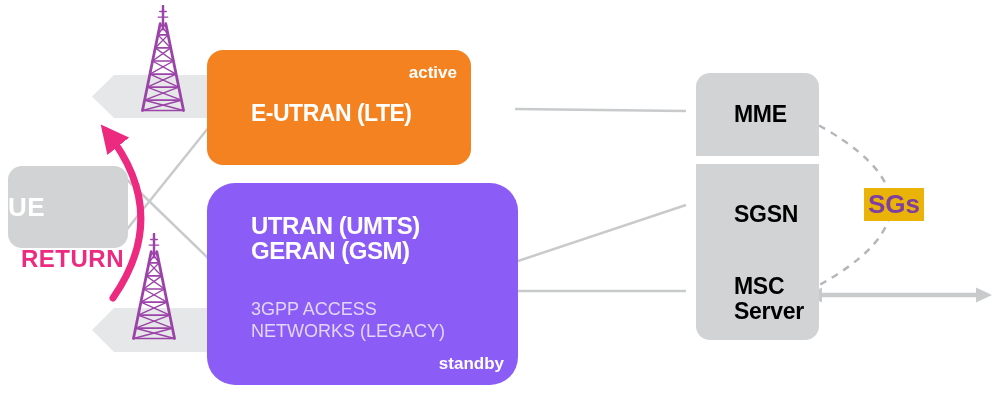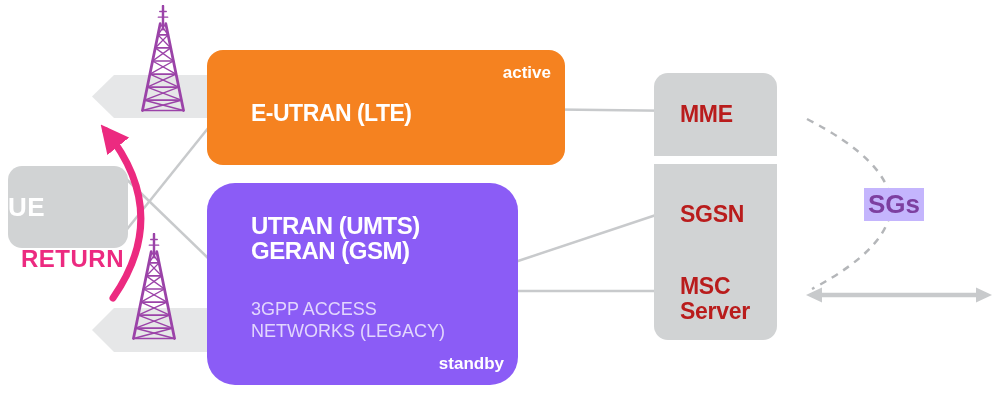--- a/index.html
+++ b/index.html
@@ -8,21 +8,21 @@
     font-family:"Liberation Sans","DejaVu Sans",sans-serif;
   }
   .art{position:absolute;left:0;top:0;}
   .node{position:absolute;box-sizing:border-box;}
   .node-ue{
     left:8px;top:166px;width:120px;height:82px;background:#D1D3D4;border-radius:14px;
     display:flex;align-items:center;justify-content:flex-start;
     color:#fff;font-weight:bold;font-size:26px;letter-spacing:.5px;
   }
   .node-eutran{
-    left:207px;top:50px;width:358px;height:115px;background:#F58220;border-radius:16px;
+    left:207px;top:50px;width:264px;height:115px;background:#F58220;border-radius:16px;
     color:#fff;
   }
   .node-eutran .badge{
     position:absolute;top:13px;right:14px;font-weight:bold;font-size:17px;
   }
   .node-eutran .title{
     position:absolute;left:44px;top:99px;font-weight:bold;font-size:23px;letter-spacing:-.5px;
   }
   .node-eutran{height:115px;}
   .node-eutran .title{top:50%;transform:translateY(-50%);margin-top:5px;}
@@ -33,32 +33,32 @@
   .node-utran .title{
     position:absolute;left:44px;top:30px;font-weight:bold;font-size:24px;line-height:25px;letter-spacing:-.5px;
   }
   .node-utran .subtitle{
     position:absolute;left:44px;top:115px;font-size:18px;line-height:22px;color:rgba(255,255,255,.75);
   }
   .node-utran .badge{
     position:absolute;right:14px;bottom:11px;font-weight:bold;font-size:17px;
   }
   .node-right{
-    background:#D1D3D4;color:#b91c1c;font-weight:bold;font-size:23px;
-    left:654px;width:123px;display:flex;flex-direction:column;justify-content:center;
-    padding-left:26px;line-height:25px;letter-spacing:-.3px;
+    background:#D1D3D4;color:#000000;font-weight:bold;font-size:23px;
+    left:696px;width:123px;display:flex;flex-direction:column;justify-content:center;
+    padding-left:38px;line-height:25px;letter-spacing:-.3px;
   }
   .node-mme{top:73px;height:83px;border-radius:14px 14px 0 0;}
   .node-sgsn{top:164px;height:100px;border-radius:0;}
   .node-msc{top:258px;height:82px;border-radius:0 0 14px 14px;}
   .lbl-return{
     position:absolute;left:21px;top:245px;color:#EC2A80;font-weight:bold;font-size:24px;letter-spacing:.5px;
   }
   .lbl-sgs{
-    position:absolute;left:864px;top:188px;background:#c4b5fd;padding:1px 4px;
+    position:absolute;left:864px;top:188px;background:#eab308;padding:1px 4px;
     color:#7D3FA0;font-weight:bold;font-size:26px;
   }
 </style>
 </head>
 <body>
 
 <div class="canvas">
 
   <svg class="art" width="1000" height="400" viewBox="0 0 1000 400">
     <defs>

